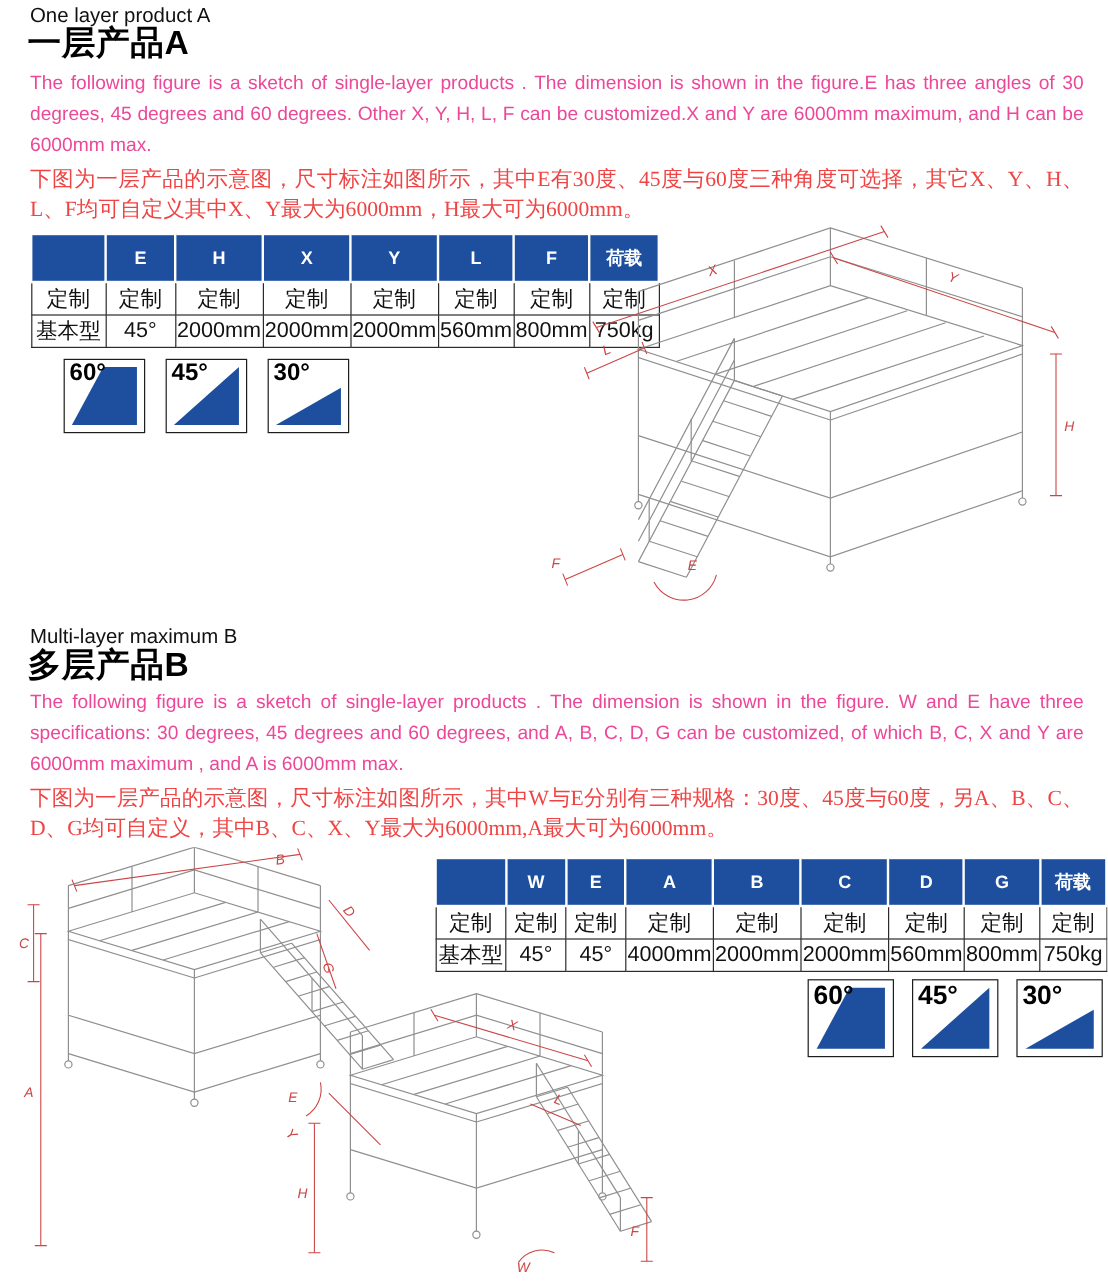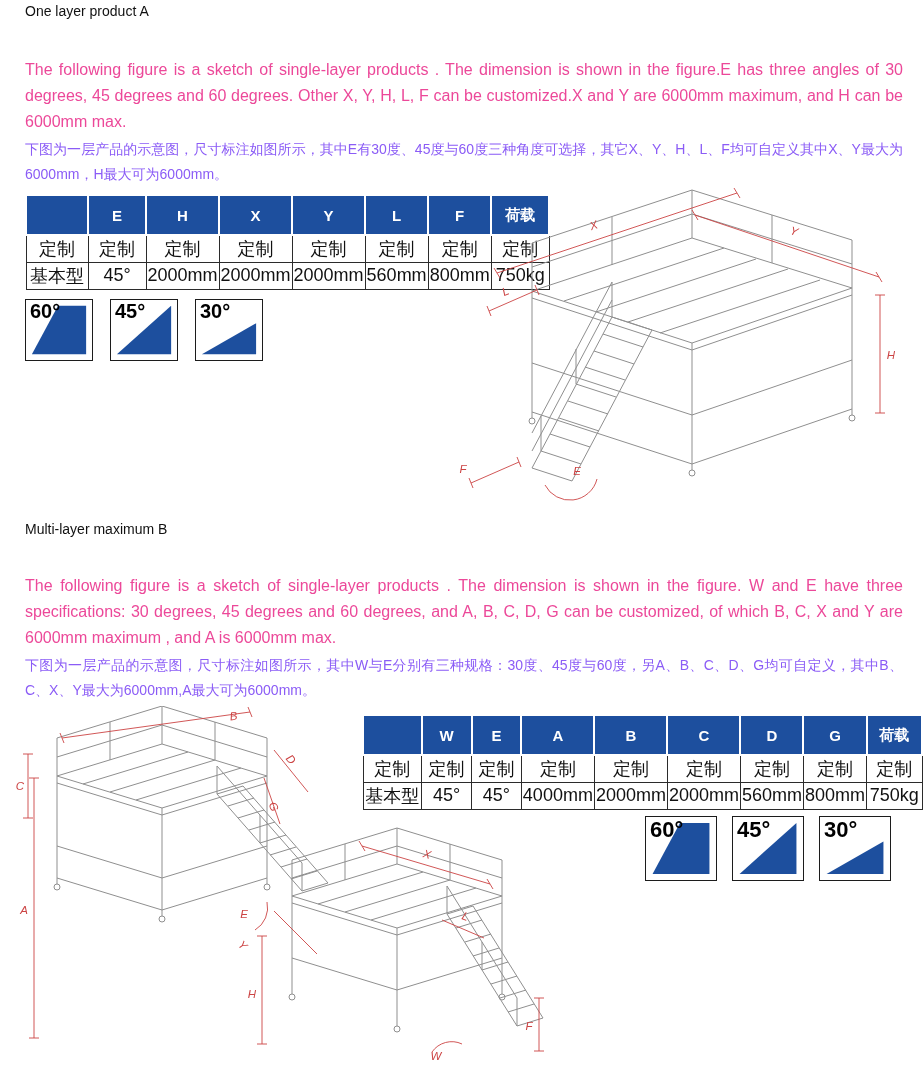--- a/index.html
+++ b/index.html
@@ -1,50 +1,51 @@
 <!DOCTYPE html>
 <html style="--blue: #1d4f9e; --red: #cc4444; --gray: #8f8f8f;"><head>
 <meta charset="utf-8">
 <style>
   * { margin:0; padding:0; box-sizing:border-box; }
   html,body { background:#ffffff; }
   body { font-family:"Liberation Sans", sans-serif; color:#1a1a1a; }
   .page { position:relative; width:923px; height:1072px; background:#fff; overflow:hidden; }
   .abs { position:absolute; }
 
-  .subtitle { font-size:14px; color:#111; }
+  .subtitle { font-size:17px; color:#111; }
   .sec-title { font-size:28px; font-weight:700; letter-spacing:.5px; color:#000; }
   .para { font-size:16px; line-height:26px; text-align:justify; color:#ec4899; }
-  .para-zh { font-size:14px; line-height:25px; text-align:justify; color:#8b5cf6; }
+  .para-zh { font-size:18px; line-height:25px; text-align:justify; color:#ef4444;font-family:Liberation Serif, serif; }
 
   table.spec { border-collapse:collapse; table-layout:fixed; }
   table.spec th { background:var(--blue,#1d4f9e); color:#fff; font-size:15px; font-weight:700;
                   height:40px; border:2px solid #fff; text-align:center; }
   table.spec td { border:1px solid #2b2b2b; background:#fff; font-size:18px; color:#111;
                   text-align:center; height:27px; padding:0 1px; white-space:nowrap; }
 
-  .badges { display:flex; gap:17px; }
+  .badges { display:flex; gap:17px;margin-left:28px; }
   .badge { position:relative; width:68px; height:62px; border:1px solid #1c1c1c; background:#fff; }
   .badges-b .badge { width:72px; height:65px; }
   .badge .num { position:absolute; top:0px; left:4px; font-size:20px; font-weight:700; color:#000; z-index:2; }
   .badges-b .badge .num { font-size:22px; }
   .badge svg { position:absolute; left:0; top:0; width:100%; height:100%; }
   .badge polygon { fill:var(--blue,#1d4f9e); }
 
   svg .struct path, svg .struct circle { stroke:var(--gray,#8f8f8f); fill:none; stroke-width:1; }
   svg .dim path { stroke:var(--red,#cc4444); fill:none; stroke-width:.9; }
   svg text.dimtext { fill:var(--red,#cc4444); font-size:11.5px; font-style:italic;
                      font-family:"Liberation Sans", sans-serif; text-anchor:middle; }
 </style>
 </head>
 <body>
 
 <div class="page">
 
   <div class="abs subtitle" style="left:25px; top:3px;">One layer product A</div>
+  <div class="abs sec-title" style="left:23px; top:17px;">一层产品A</div>
   <div class="abs para" style="left:25px; top:57px; width:878px;">The following figure is a sketch of single-layer products . The dimension is shown in the figure.E has three angles of 30 degrees, 45 degrees and 60 degrees. Other X, Y, H, L, F can be customized.X and Y are 6000mm maximum, and H can be 6000mm max.</div>
   <div class="abs para-zh" style="left:25px; top:137px; width:878px;">下图为一层产品的示意图，尺寸标注如图所示，其中E有30度、45度与60度三种角度可选择，其它X、Y、H、L、F均可自定义其中X、Y最大为6000mm，H最大可为6000mm。</div>
 
   <table class="spec abs" style="left:25px; top:194px;">
     <colgroup>
       <col style="width:62px">
         <col style="width:58px">
         <col style="width:58px">
         <col style="width:58px">
       <col style="width:58px">
@@ -149,20 +150,21 @@
       <text class="dimtext" x="158" y="46" transform="rotate(-18 158 46)">X</text>
       <text class="dimtext" x="356" y="52" transform="rotate(18 356 52)">Y</text>
       <text class="dimtext" x="70" y="112" transform="rotate(-23 70 112)">L</text>
       <text class="dimtext" x="454" y="176">H</text>
       <text class="dimtext" x="140" y="292">E</text>
       <text class="dimtext" x="26" y="290">F</text>
     </g>
   </svg>
 
   <div class="abs subtitle" style="left:25px; top:521px;">Multi-layer maximum B</div>
+  <div class="abs sec-title" style="left:23px; top:535px;">多层产品B</div>
   <div class="abs para" style="left:25px; top:573px; width:878px;">The following figure is a sketch of single-layer products . The dimension is shown in the figure. W and E have three specifications: 30 degrees, 45 degrees and 60 degrees, and A, B, C, D, G can be customized, of which B, C, X and Y are 6000mm maximum , and A is 6000mm max.</div>
   <div class="abs para-zh" style="left:25px; top:653px; width:878px;">下图为一层产品的示意图，尺寸标注如图所示，其中W与E分别有三种规格：30度、45度与60度，另A、B、C、D、G均可自定义，其中B、C、X、Y最大为6000mm,A最大可为6000mm。</div>
 
   <table class="spec abs" style="left:362px; top:714px;">
     <colgroup>
       <col style="width:60px">
         <col style="width:58px">
         <col style="width:58px">
         <col style="width:58px">
         <col style="width:58px">

